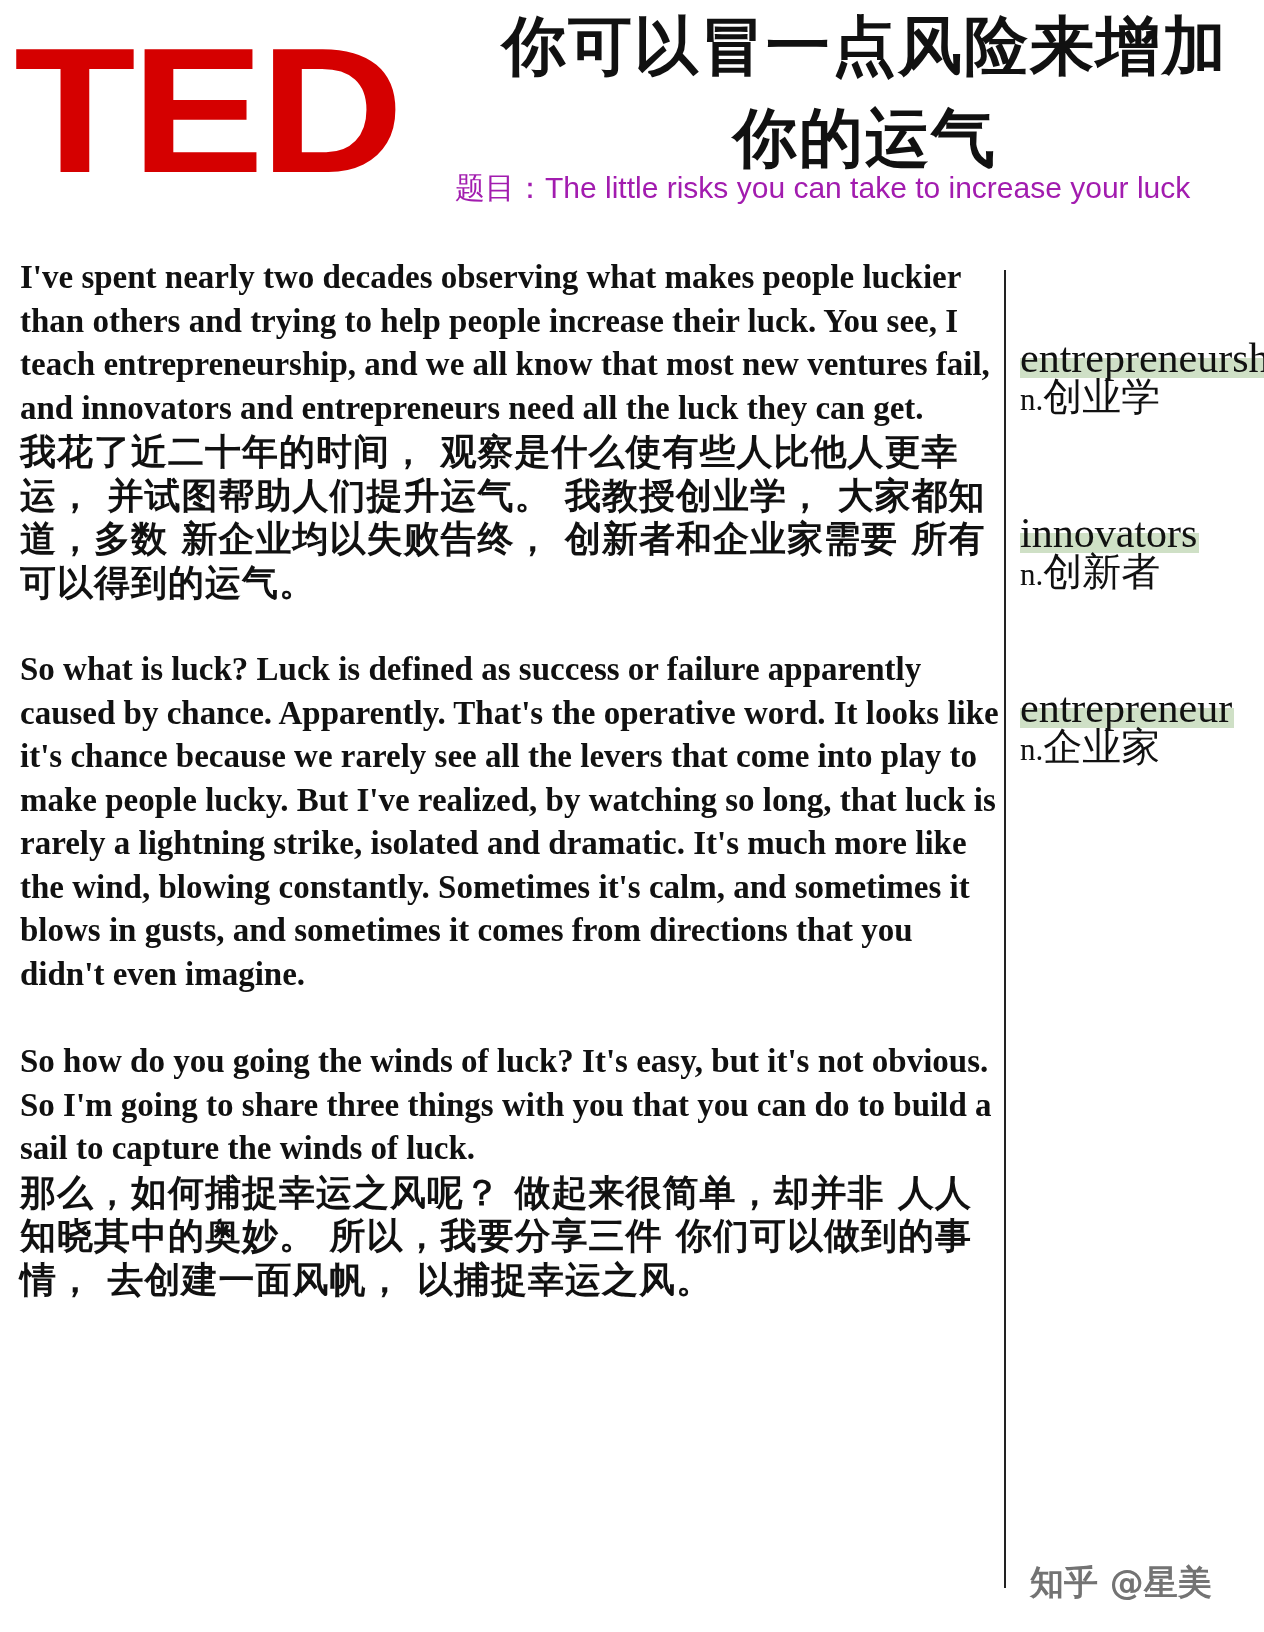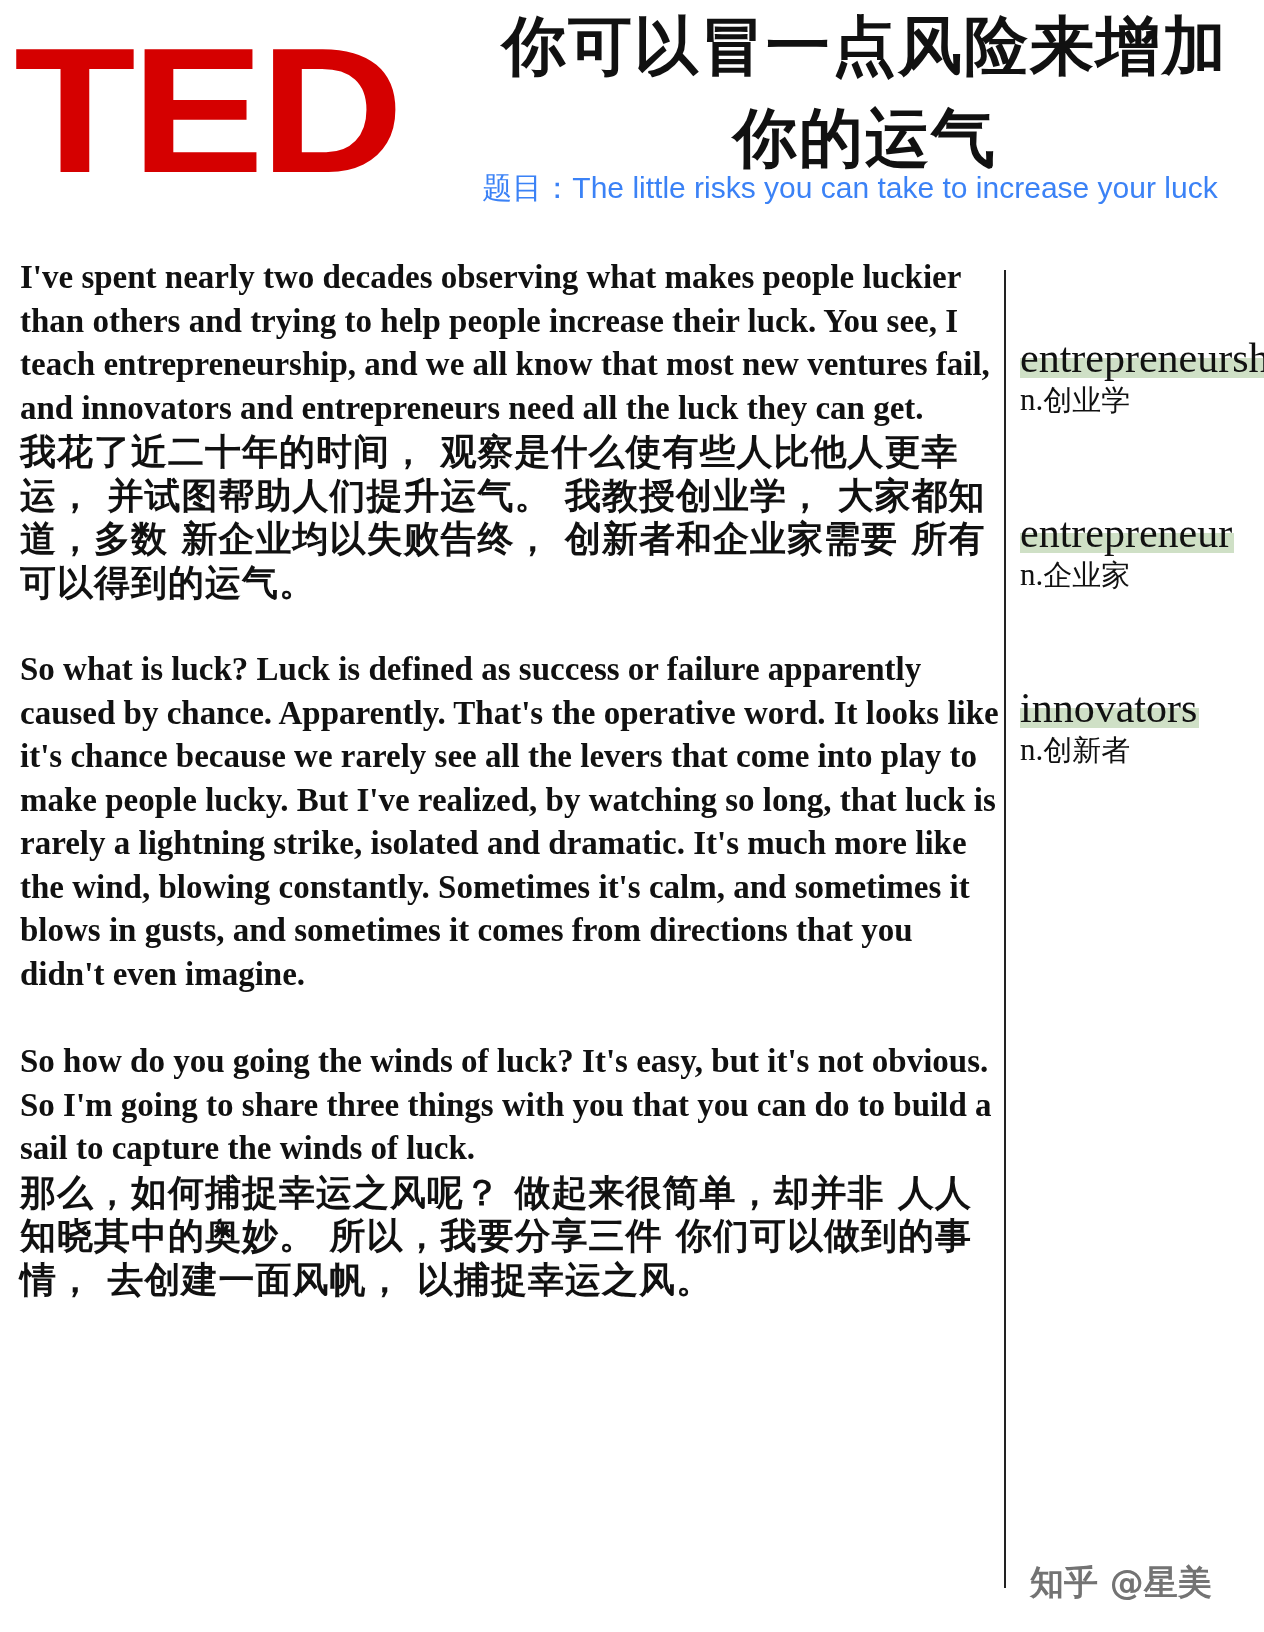--- a/index.html
+++ b/index.html
@@ -1,34 +1,34 @@
 <!DOCTYPE html>
 <html><head>
 <meta charset="utf-8">
 <style>
   html, body { margin:0; padding:0; background:#ffffff; }
   body { width:1264px; height:1632px; position:relative; overflow:hidden; color:#111; }
   .logo { position:absolute; left:14px; top:22px; font-family:"Liberation Sans", sans-serif; font-weight:bold;
           font-size:178px; line-height:178px; color:#d50000; letter-spacing:-4px; transform:scaleX(1.12); transform-origin:left top; }
   .title { position:absolute; left:470px; top:0; width:790px; text-align:center; font-family:"DejaVu Sans", sans-serif;
            font-weight:bold; font-size:64px; line-height:92px; letter-spacing:2px; }
-  .subtitle { position:absolute; left:455px; top:166px; width:790px; text-align:center; font-family:"Liberation Sans", sans-serif;
-              font-size:30px; line-height:44px; color:#3b82f6; }
+  .subtitle { position:absolute; left:455px; top:166px; width:790px; text-align:left; font-family:"Liberation Sans", sans-serif;
+              font-size:30px; line-height:44px; color:#a21caf; }
   .main { position:absolute; left:20px; top:256px; width:980px; font-family:"Liberation Serif", serif;font-weight:bold; }
   .para { margin:0; }
   .en { font-size:33px; line-height:43.5px; margin:0; }
   .zh { font-family:"DejaVu Sans", sans-serif; font-size:36px; line-height:43.5px; margin:0; letter-spacing:1px; }
   .gap { height:44px; }
   .divider { position:absolute; left:1004px; top:270px; width:2px; height:1318px; background:#222; }
   .glossary { position:absolute; left:1020px; top:290px; width:244px; font-family:"Liberation Serif", serif; }
   .gl-item { margin-bottom:43px; }
   .gl-word { font-size:42px; line-height:40px; display:inline-block; background:linear-gradient(to bottom, transparent 50%, #cfe0c6 50%); padding-right:2px;margin-top:48px; }
   .gl-def { font-size:31px; line-height:44px; }
   .gl-def .pos { font-family:"Liberation Serif", serif; }
-  .gl-def .cn { font-family:Liberation Serif, serif; font-size:29px; }
+  .gl-def .cn { font-family:Liberation Mono, monospace; font-size:39px; }
   .watermark { position:absolute; left:1030px; top:1560px; font-family:"DejaVu Sans", sans-serif; font-size:34px; color:#737373; font-weight:bold; }
 </style>
 </head>
 <body>
 
 <div class="logo">TED</div>
 
 <div class="title">你可以冒一点风险来增加你的运气</div>
 
 <div class="subtitle">
@@ -52,22 +52,22 @@
 </div>
 
 <div class="divider"></div>
 
 <div class="glossary">
   <div class="gl-item">
     <span class="gl-word">entrepreneurship</span>
     <div class="gl-def"><span class="pos">n.</span><span class="cn">创业学</span></div>
   </div>
   <div class="gl-item">
+    <span class="gl-word">innovators</span>
+    <div class="gl-def"><span class="pos">n.</span><span class="cn">创新者</span></div>
+  </div>
+  <div class="gl-item">
     <span class="gl-word">entrepreneur</span>
     <div class="gl-def"><span class="pos">n.</span><span class="cn">企业家</span></div>
-  </div>
-  <div class="gl-item">
-    <span class="gl-word">innovators</span>
-    <div class="gl-def"><span class="pos">n.</span><span class="cn">创新者</span></div>
   </div>
 </div>
 
 <div class="watermark">知乎 @星美</div>
 
 </body></html>

